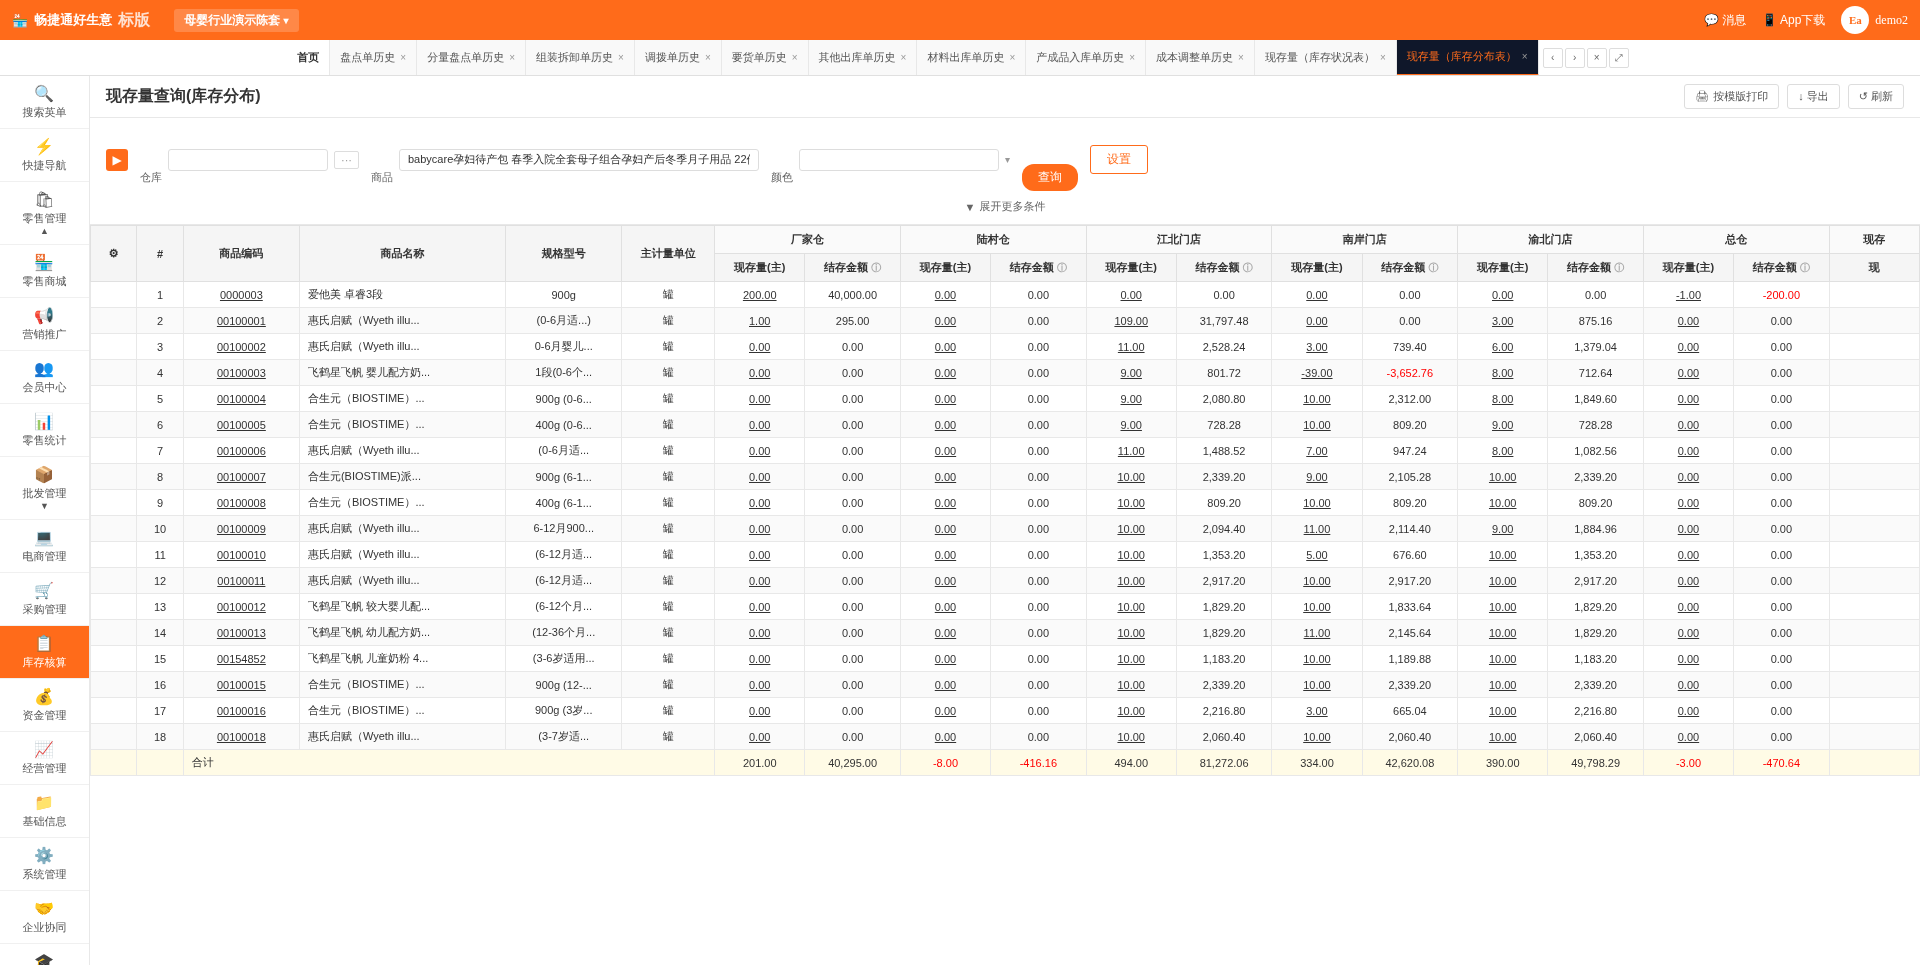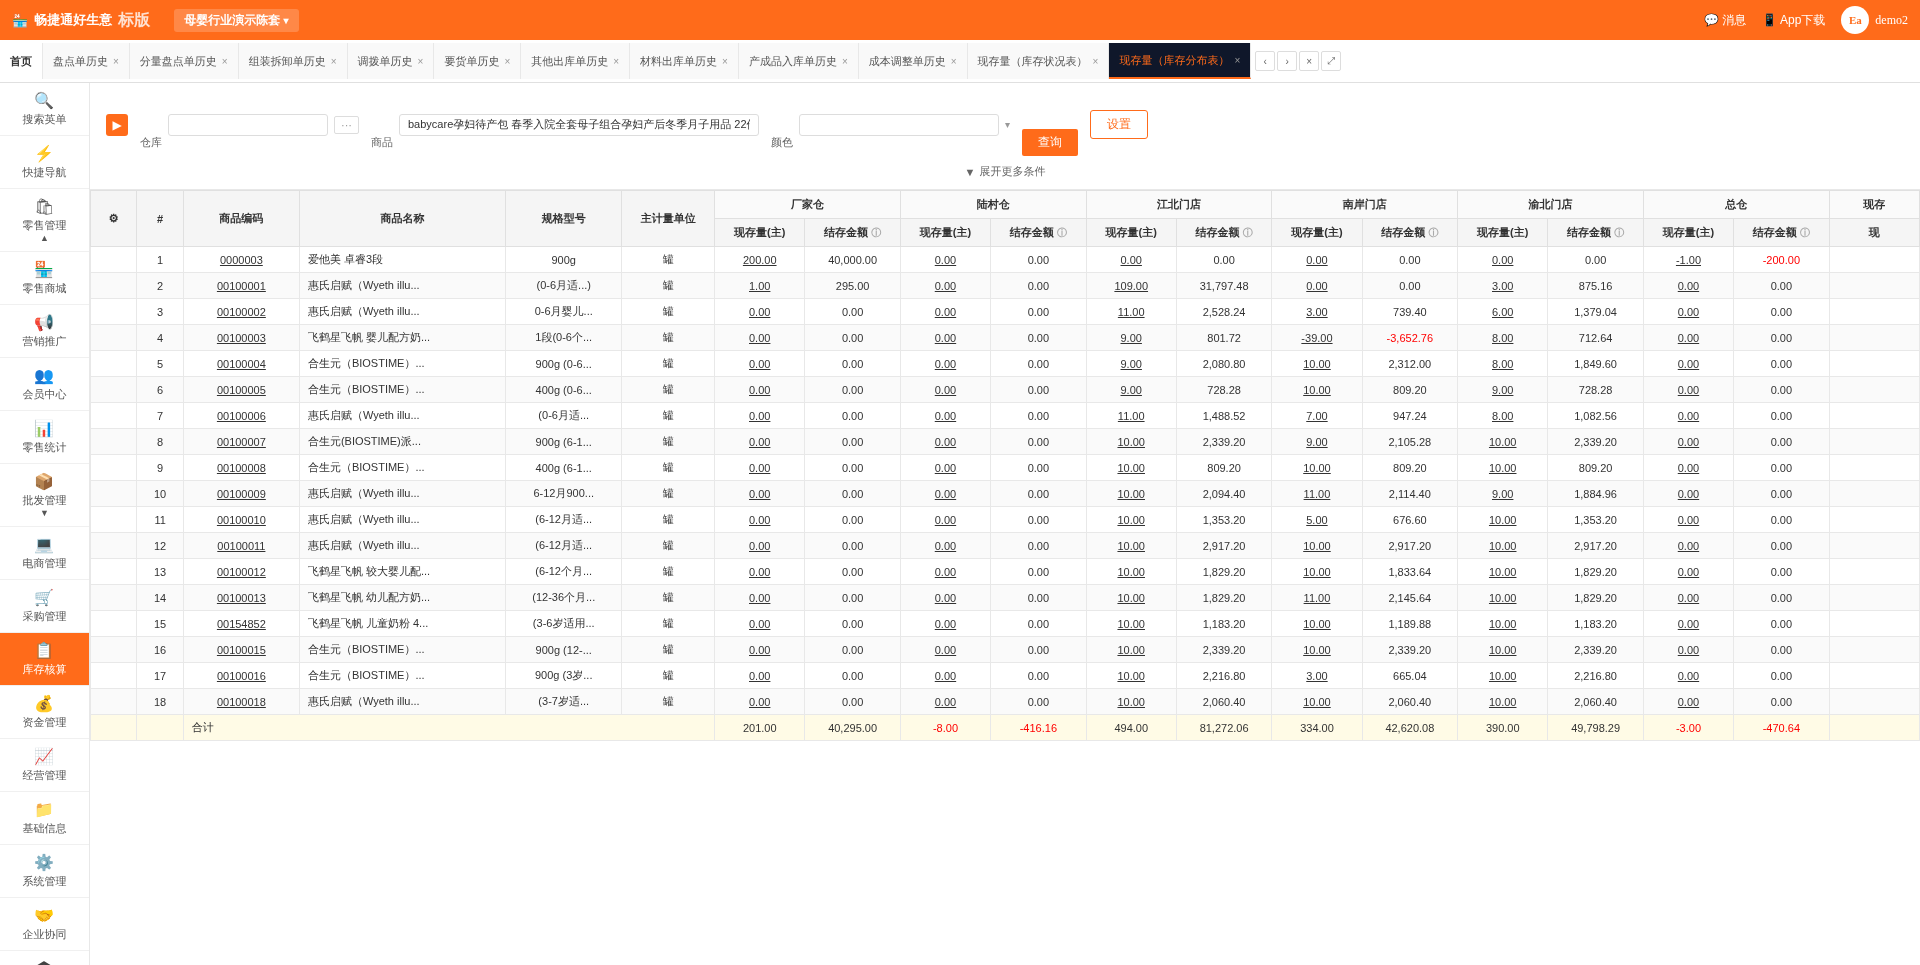--- a/index.html
+++ b/index.html
@@ -6,21 +6,21 @@
     body { font-family: 'Microsoft YaHei', Arial, sans-serif; font-size: 12px; background: #f5f5f5; color: #333; overflow: hidden; height: 965px; }
 
     
     .top-bar { background: #ff6b1a; height: 40px; display: flex; align-items: center; justify-content: space-between; padding: 0 12px; }
     .top-bar-left { display: flex; align-items: center; gap: 8px; color: white; font-size: 13px; font-weight: bold; }
     .top-bar-right { display: flex; align-items: center; gap: 16px; color: white; font-size: 12px; }
     .top-bar-right span { cursor: pointer; }
     .user-avatar { width: 28px; height: 28px; border-radius: 50%; background: #fff; display: flex; align-items: center; justify-content: center; color: #ff6b1a; font-weight: bold; font-size: 11px; }
 
     
-    .tab-bar { background: #fff; border-bottom: 1px solid #e0e0e0; display: flex; align-items: center; height: 43px; overflow: hidden; }
+    .tab-bar { background: #fff; border-bottom: 1px solid #e0e0e0; display: flex; align-items: center; height: 36px; overflow: hidden; justify-content: center; }
     .tab { display: flex; align-items: center; padding: 0 10px; height: 36px; border-right: 1px solid #e8e8e8; font-size: 11px; color: #555; cursor: pointer; white-space: nowrap; background: #f9f9f9; position: relative; }
     .tab.active { background: #0f172a; color: #ff6b1a; border-bottom: 2px solid #ff6b1a; }
     .tab .close-x { margin-left: 5px; color: #999; font-size: 10px; cursor: pointer; }
     .tab.home { background: #fff; color: #333; font-weight: bold; }
     .tab-nav-btns { display: flex; align-items: center; gap: 2px; padding: 0 4px; }
     .tab-nav-btn { width: 20px; height: 20px; display: flex; align-items: center; justify-content: center; cursor: pointer; border: 1px solid #ddd; border-radius: 2px; color: #666; font-size: 10px; }
 
     
     .main-layout { display: flex; height: calc(965px - 40px - 36px); }
 
@@ -39,21 +39,21 @@
     .btn-refresh { border: 1px solid #ddd; background: #fff; padding: 4px 10px; border-radius: 3px; cursor: pointer; font-size: 11px; color: #555; }
 
     
     .filter-area { background: #fff; padding: 10px 16px; border-bottom: 1px solid #e8e8e8; }
     .filter-row { display: flex; align-items: center; gap: 12px; margin-bottom: 8px; flex-wrap: wrap; }
     .filter-item { display: flex; align-items: center; gap: 6px; }
     .filter-label { font-size: 11px; color: #666; white-space: nowrap; margin-top: 36px; }
     .filter-input { border: 1px solid #ddd; border-radius: 3px; padding: 4px 8px; font-size: 11px; color: #333; min-width: 80px; }
     .filter-input-wide { min-width: 360px; }
     .filter-input-color { min-width: 200px; }
-    .btn-query { background: #ff6b1a; color: #fff; border: none; padding: 5px 16px; border-radius: 2px; cursor: pointer; font-size: 12px; margin-top: 36px; }
+    .btn-query { background: #ff6b1a; color: #fff; border: none; padding: 5px 16px; border-radius: 12px; cursor: pointer; font-size: 12px; margin-top: 36px; }
     .btn-setting { background: #fff; color: #ff6b1a; border: 1px solid #ff6b1a; padding: 5px 16px; border-radius: 3px; cursor: pointer; font-size: 12px; }
     .expand-more { display: flex; align-items: center; gap: 4px; color: #666; font-size: 11px; cursor: pointer; justify-content: center; margin-top: 4px; }
     .orange-arrow { background: #ff6b1a; color: white; width: 22px; height: 22px; border-radius: 3px; display: flex; align-items: center; justify-content: center; cursor: pointer; font-size: 12px; }
     .ellipsis-btn { border: 1px solid #ddd; background: #fff; padding: 2px 6px; cursor: pointer; font-size: 11px; color: #999; border-radius: 2px; }
 
     
     .table-container { flex: 1; overflow: auto; background: #fff; margin: 0; }
     table { width: 100%; border-collapse: collapse; font-size: 11px; min-width: 1400px; }
     thead tr { background: #f5f5f5; }
     thead th { border: 1px solid #e0e0e0; padding: 6px 8px; text-align: center; font-weight: bold; color: #333; white-space: nowrap; position: sticky; top: 0; background: #f5f5f5; z-index: 2; }
@@ -240,20 +240,37 @@
     </div>
     <div class="sidebar-menu-item">
       <span class="sidebar-menu-icon">🎓</span>
 
     </div>
 
   </div>
 
   <div class="content">
 
+    <div class="page-header">
+      <div class="page-title">现存量查询(库存分布)</div>
+      <div class="header-actions">
+        <button class="btn-print">
+          <span>🖨</span>
+          <span>按模版打印</span>
+        </button>
+        <button class="btn-export">
+          <span>↓</span>
+          <span>导出</span>
+        </button>
+        <button class="btn-refresh">
+          <span>↺</span>
+          <span>刷新</span>
+        </button>
+      </div>
+    </div>
 
     <div class="filter-area">
       <div class="filter-row">
         <div class="orange-arrow">▶</div>
         <div class="filter-item">
           <span class="filter-label">仓库</span>
           <input class="filter-input" type="text" style="min-width: 100px;" value="">
           <button class="ellipsis-btn">···</button>
         </div>
         <div class="filter-item">

